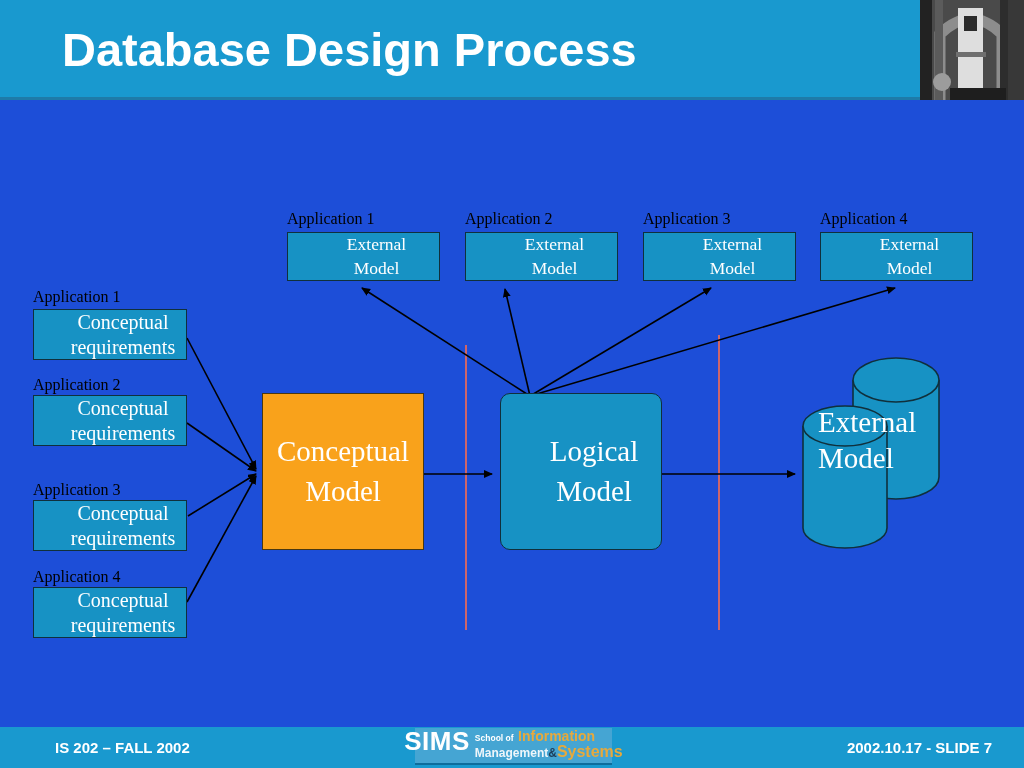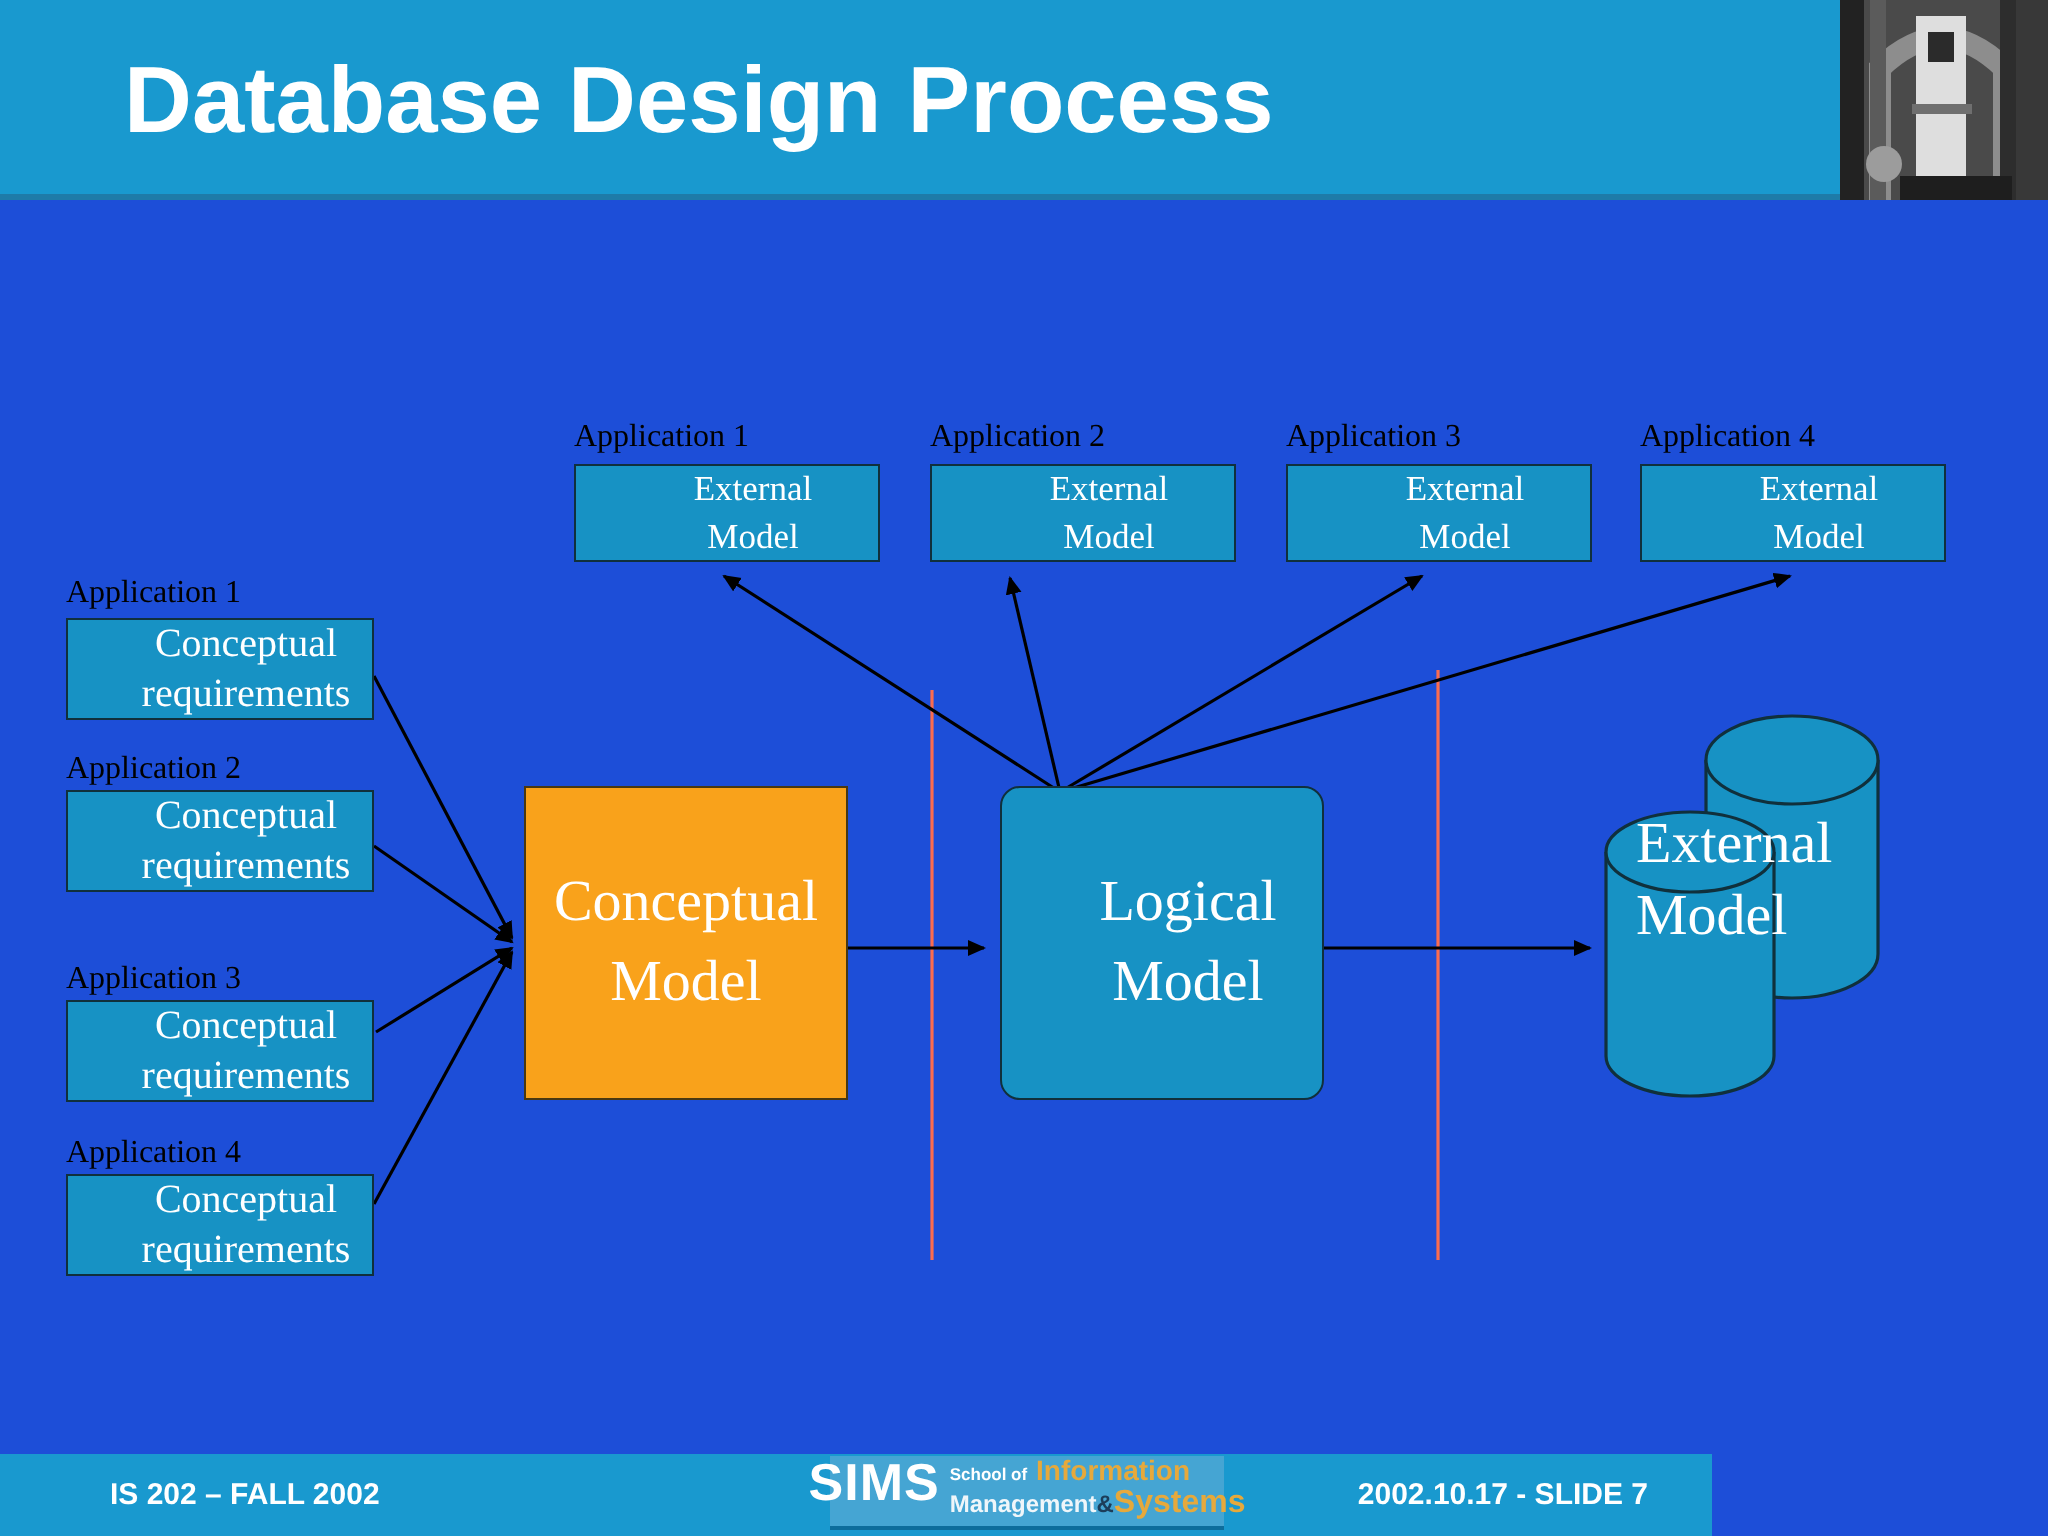--- a/index.html
+++ b/index.html
@@ -50,21 +50,21 @@
   .logical-model { left:500px;border-radius:10px; }
 
   .internal-label {
     position:absolute; left:818px; top:404px; z-index:3;
     color:#fff; font-family:"Liberation Serif", serif; font-size:29px; line-height:1.25;
     text-align:left; white-space:nowrap;
   }
 
   
   .footer-bar {
-    position:absolute; left:0; bottom:0; width:856px; height:41px;
+    position:absolute; left:0; bottom:0; width:1024px; height:41px;
     background:#1999CF; z-index:4;
   }
   .footer-left {
     position:absolute; left:55px; top:12px; color:#fff; font-weight:bold; font-size:15px;
   }
   .footer-right {
     position:absolute; right:32px; top:12px; color:#fff; font-weight:bold; font-size:15px;
   }
   .sims-logo {
     position:absolute; left:415px; top:1px; width:197px; height:37px;

